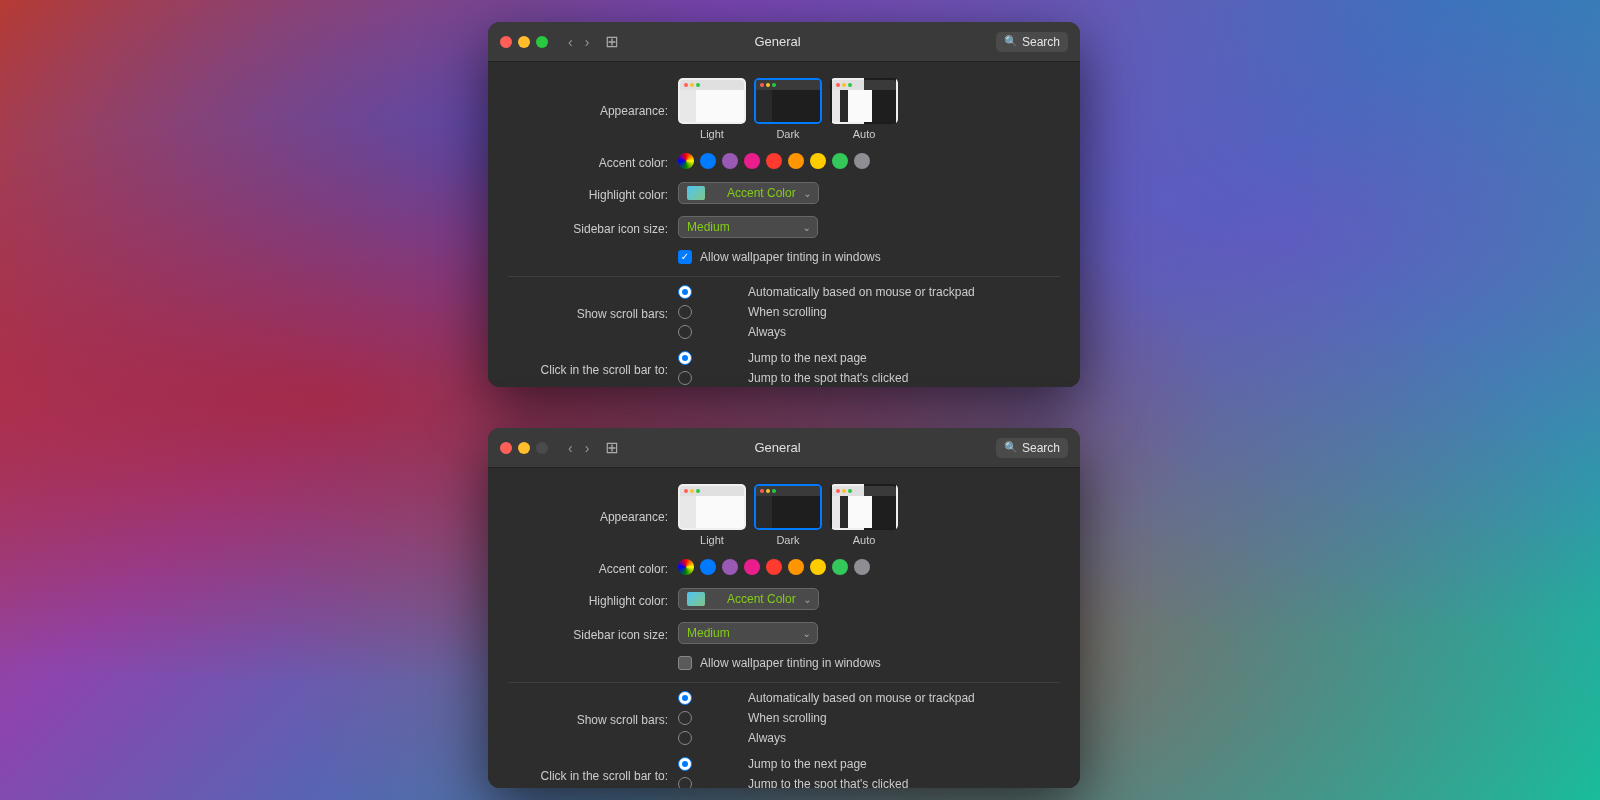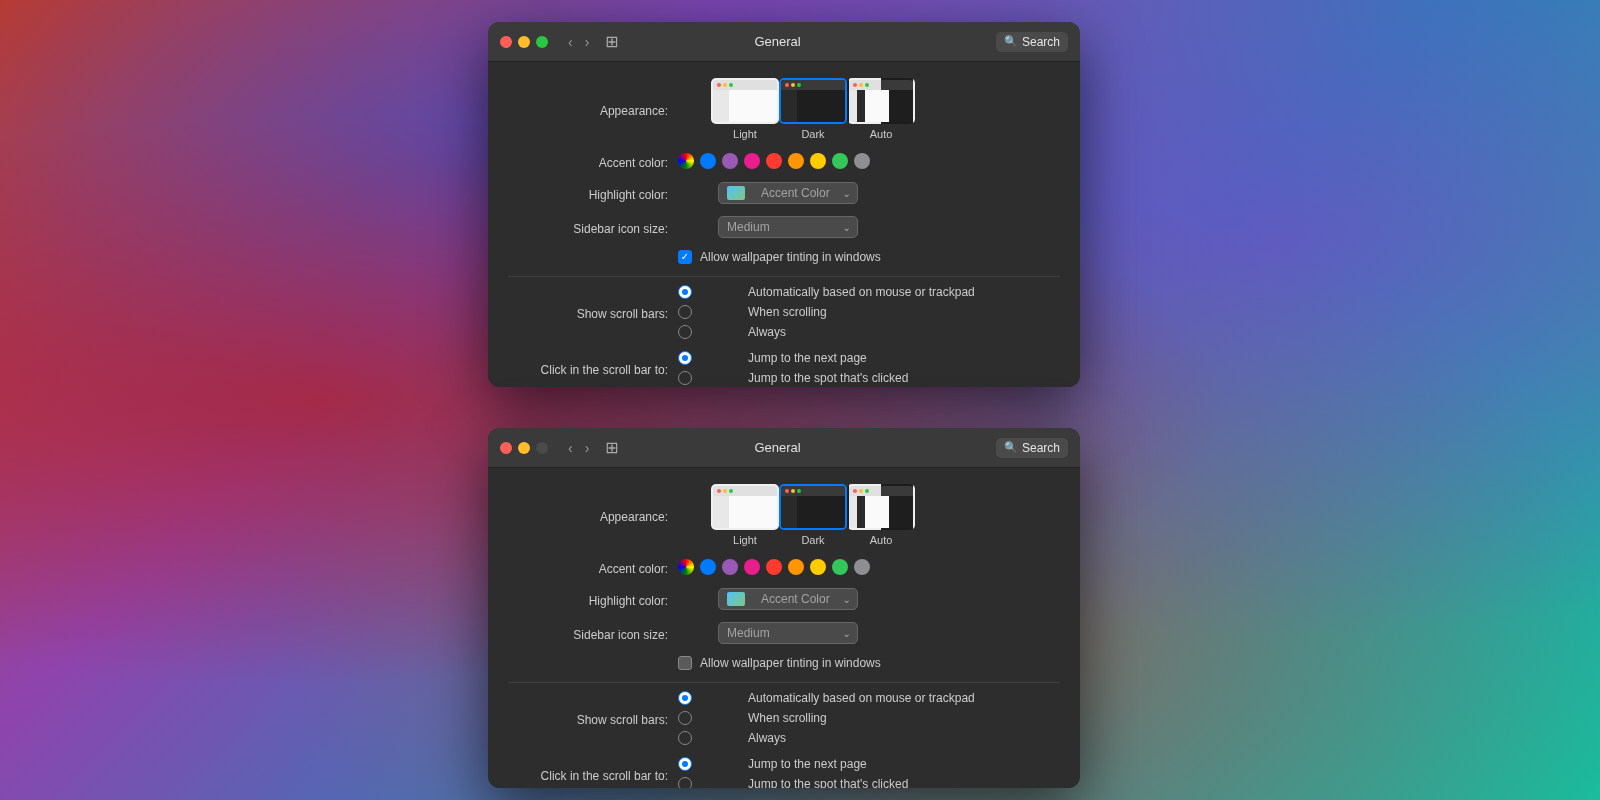--- a/index.html
+++ b/index.html
@@ -129,22 +129,21 @@
     .settings-control {
       display: flex;
       align-items: center;
       gap: 8px;
       flex: 1;
     }
 
     
     .appearance-options {
       display: flex;
-      gap: 0;
-      margin-left: 33px;
+      gap: 8px;
     }
 
     .appearance-option {
       display: flex;
       flex-direction: column;
       align-items: center;
       gap: 4px;
       cursor: pointer;
     }
 
@@ -259,29 +258,28 @@
       border-radius: 50%;
       cursor: pointer;
     }
 
     
     .mac-dropdown {
       background: #4a4a4a;
       border: 1px solid #666;
       border-radius: 5px;
       padding: 3px 22px 3px 8px;
-      color: #a3a3a3;
+      color: #84cc16;
       font-size: 12px;
       cursor: pointer;
       position: relative;
       min-width: 140px;
       display: flex;
       align-items: center;
-      gap: 16px;
-      margin-left: 40px;
+      gap: 22px;
     }
 
     .mac-dropdown::after {
       content: '⌄';
       position: absolute;
       right: 6px;
       color: #aaa;
       font-size: 10px;
     }
 

